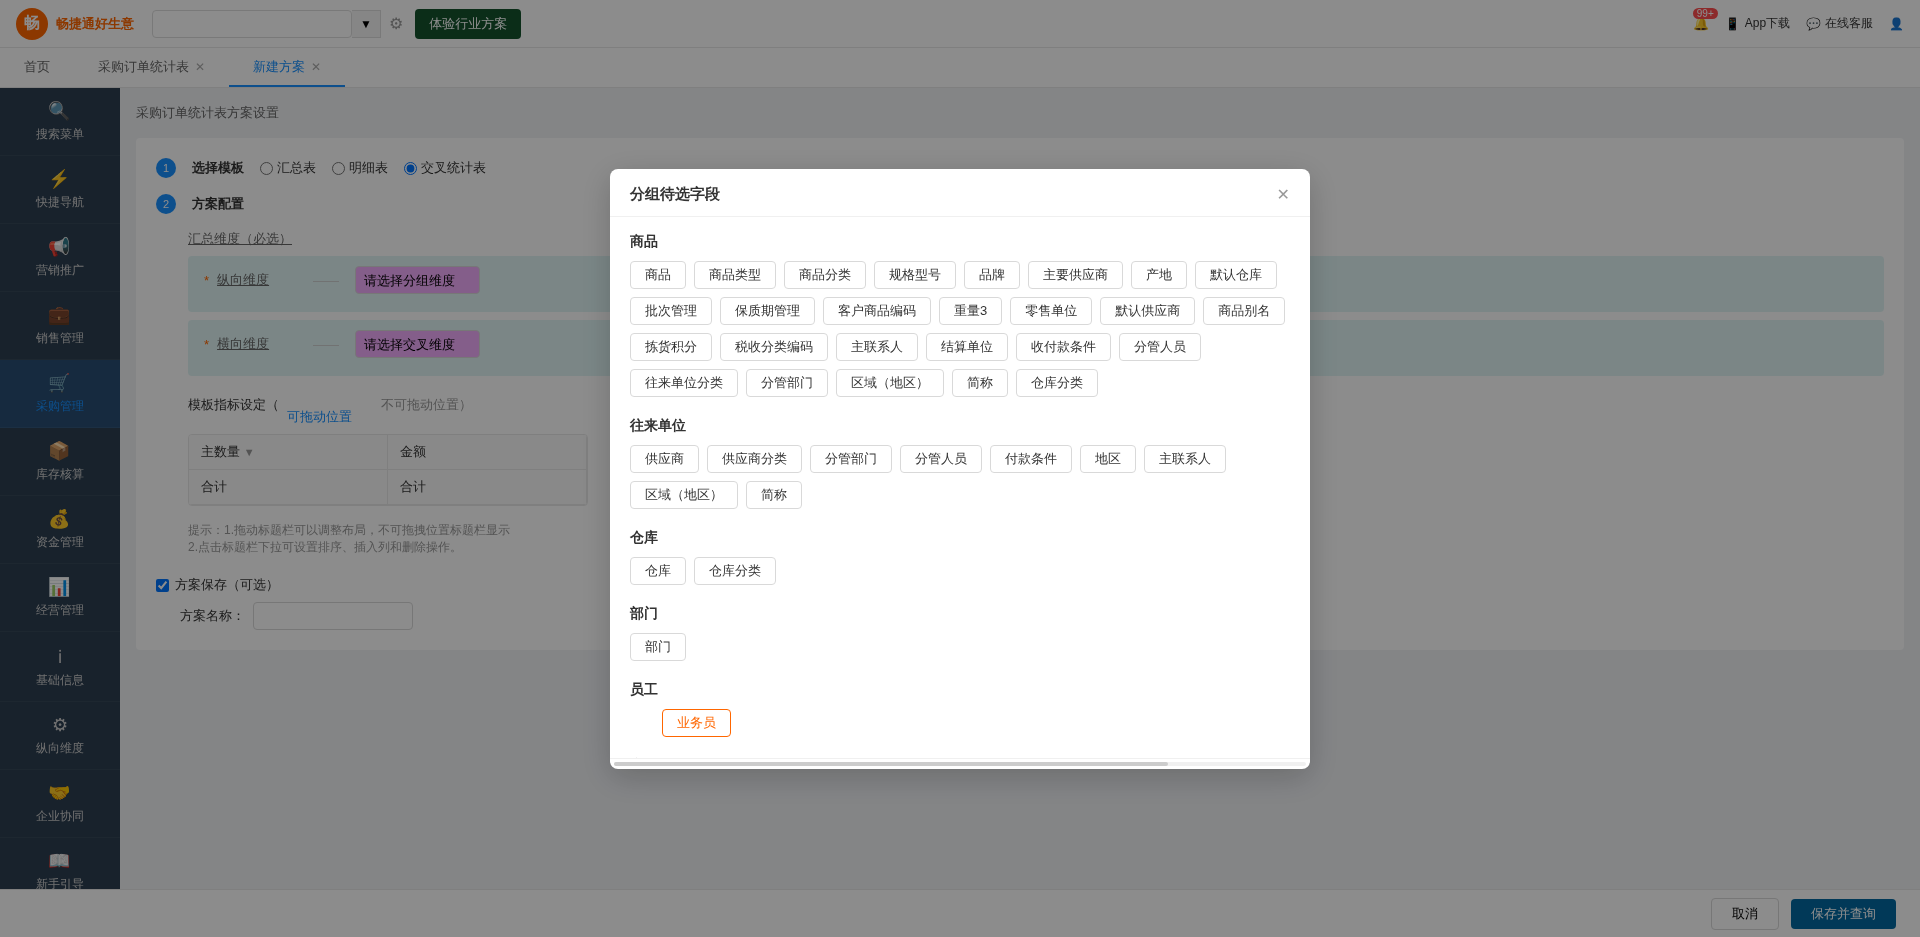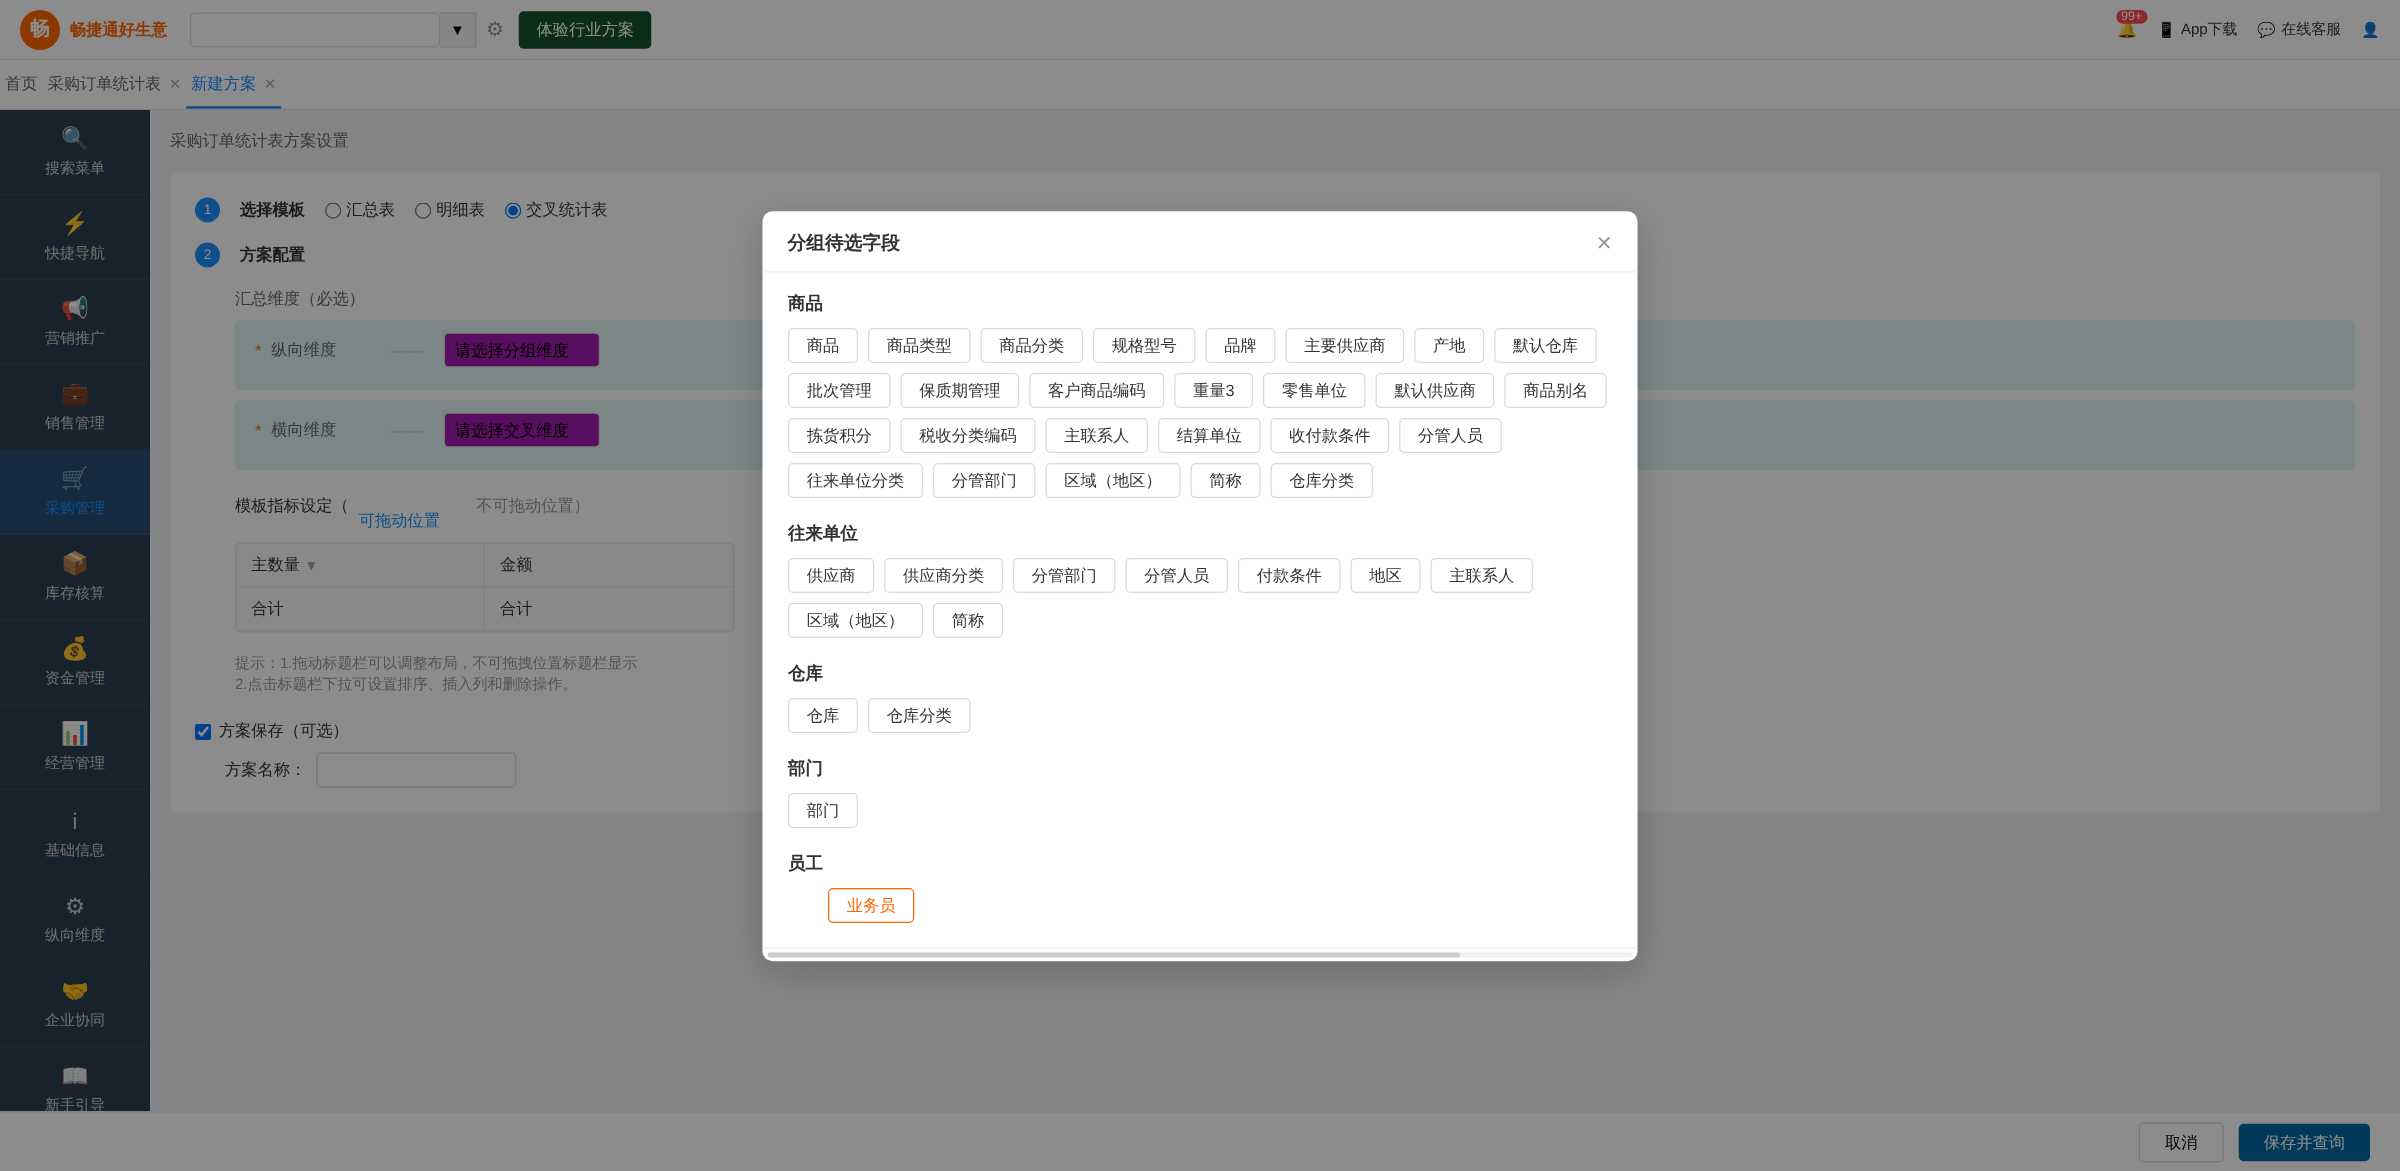--- a/index.html
+++ b/index.html
@@ -100,21 +100,21 @@
       align-items: stretch;
       padding: 0;
       border-bottom: 1px solid #e8e8e8;
       position: fixed;
       top: 48px; left: 0; right: 0;
       z-index: 99;
     }
     .tab-item {
       display: flex;
       align-items: center;
-      padding: 0 4px;
+      padding: 0 24px;
       cursor: pointer;
       font-size: 13px;
       color: #666;
       border-bottom: 2px solid transparent;
       white-space: nowrap;
       gap: 6px;
     }
     .tab-item.active {
       color: #1890ff;
       border-bottom: 2px solid #1890ff;
@@ -187,21 +187,21 @@
       display: flex; align-items: center; justify-content: center;
       font-size: 11px;
       flex-shrink: 0;
     }
     .step-label { font-weight: bold; }
     .step-options { display: flex; gap: 16px; align-items: center; }
     .radio-label { display: flex; align-items: center; gap: 4px; cursor: pointer; }
 
     
     .form-row { display: flex; align-items: center; gap: 8px; margin-bottom: 8px; }
-    .form-label { color: #666; min-width: 80px; }
+    .form-label { color: #666; min-width: 80px; text-decoration: underline; }
     .form-input {
       border: 1px solid #d9d9d9;
       border-radius: 4px;
       padding: 4px 8px;
       font-size: 13px;
       height: 28px;
     }
 
     
     .stat-table {
@@ -332,21 +332,21 @@
       border-top: 1px solid #f0f0f0;
       display: flex;
       align-items: center;
       padding: 0 4px;
     }
 
     .select-dropdown {
       border: 1px solid #d9d9d9;
       border-radius: 4px;
       padding: 4px 24px 4px 8px;
-      background: #a21caf;
+      background: #f0abfc;
       font-size: 13px;
       height: 28px;
       appearance: none;
       cursor: pointer;
     }
     .teal-bar {
       background: #e0f5f5;
       padding: 10px 16px;
       border-radius: 4px;
       margin-bottom: 8px;

